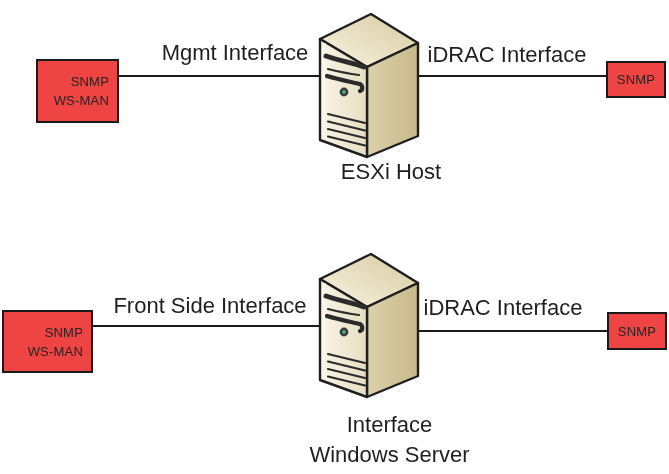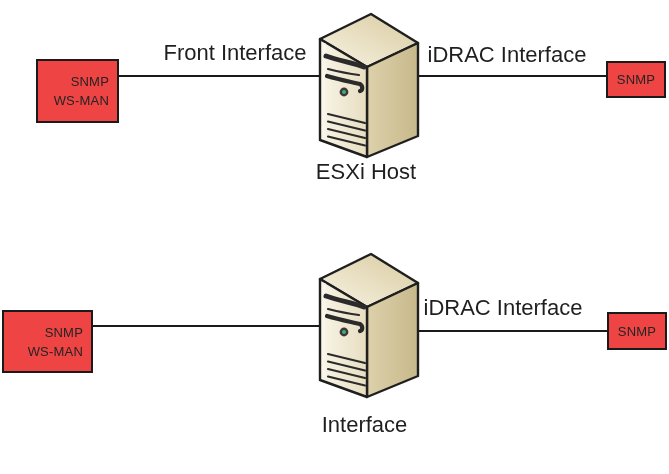--- a/index.html
+++ b/index.html
@@ -18,21 +18,21 @@
   .node-left {
     display:flex; flex-direction:column; justify-content:center;
     align-items:flex-end; padding-right:8px;
     font-size:13px; line-height:19px; letter-spacing:0.2px; color:#242424;
   }
   .node-small {
     display:flex; align-items:center; justify-content:center;
     font-size:13px; letter-spacing:0.2px; color:#242424;
   }
   .link-label { position:absolute; text-align:center; font-size:22px; white-space:nowrap; }
-  .server-caption { position:absolute; text-align:center; font-size:22px; line-height:30px; }
+  .server-caption { position:absolute; text-align:center; font-size:22px; line-height:30px;margin-left:25px; }
   .tower { position:absolute; width:106px; height:149px; }
   .defs-svg { position:absolute; width:0; height:0; }
 </style>
 </head>
 <body>
 
 <svg class="defs-svg" aria-hidden="true">
   <defs>
     <linearGradient id="gFront" x1="0" y1="0" x2="1" y2="0">
       <stop offset="0" stop-color="var(--front-light,#f9f5e8)"></stop>
@@ -72,21 +72,21 @@
 
   <svg class="tower" style="left:314px; top:11px;">
     <use href="#tower-symbol"></use>
   </svg>
 
   <div class="node node-left" style="left:36px; top:59px; width:83px; height:64px;">
     <span>SNMP</span>
     <span>WS-MAN</span>
   </div>
 
-  <div class="link-label" style="left:145px; top:40px; width:180px;">Front Interface</div>
+  <div class="link-label" style="left:145px; top:40px; width:180px;">Mgmt Interface</div>
 
   <div class="link-label" style="left:422px; top:42px; width:170px;">iDRAC Interface</div>
 
   <div class="node node-small" style="left:606px; top:61px; width:60px; height:37px;">
     <span>SNMP</span>
   </div>
 
   <div class="server-caption" style="left:290px; top:157px; width:152px;">ESXi Host</div>
 
   <div class="connector" style="left:91px; top:325px; width:259px;"></div>
@@ -94,24 +94,26 @@
 
   <svg class="tower" style="left:314px; top:251px;">
     <use href="#tower-symbol"></use>
   </svg>
 
   <div class="node node-left" style="left:2px; top:310px; width:91px; height:63px;">
     <span>SNMP</span>
     <span>WS-MAN</span>
   </div>
 
+  <div class="link-label" style="left:105px; top:293px; width:210px;">Front Side Interface</div>
 
   <div class="link-label" style="left:418px; top:295px; width:170px;">iDRAC Interface</div>
 
   <div class="node node-small" style="left:607px; top:312px; width:60px; height:38px;">
     <span>SNMP</span>
   </div>
 
   <div class="server-caption" style="left:278px; top:410px; width:173px;">
     <div>Interface</div>
+    <div>Windows Server</div>
   </div>
 
 </div>
 
 </body></html>

